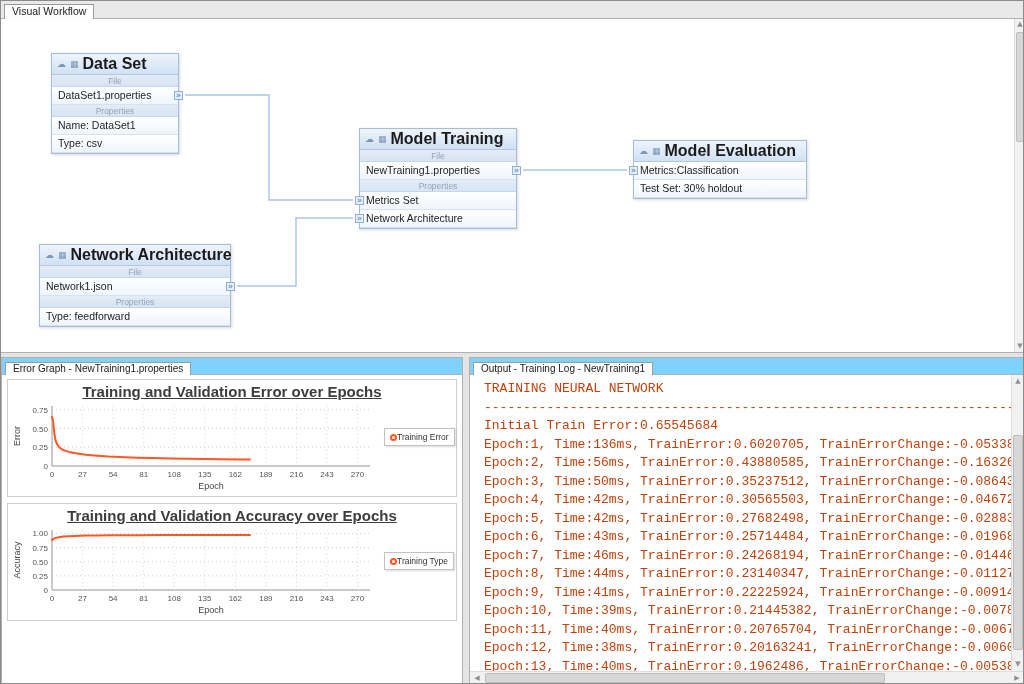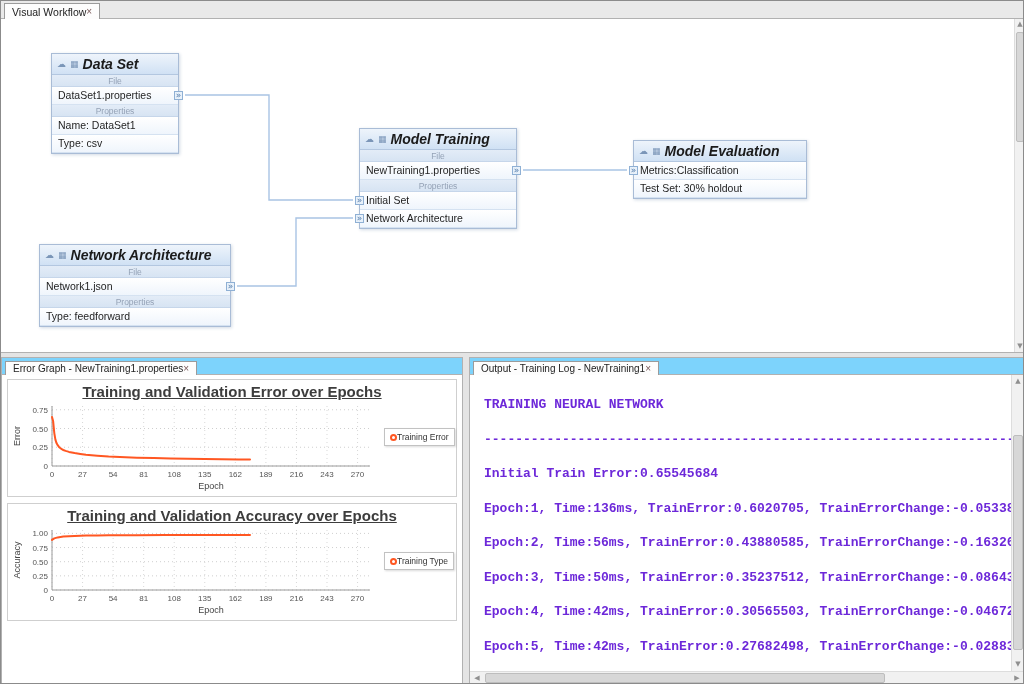--- a/index.html
+++ b/index.html
@@ -2,31 +2,31 @@
 <html><head>
 <meta charset="utf-8">
 <style>
   * { margin:0; padding:0; box-sizing:border-box; }
   body { font-family:"Liberation Sans", sans-serif; background:#d8d8d8; }
   #app { position:relative; width:1024px; height:684px; background:#ececec; border:1px solid #8b8b8b; overflow:hidden; }
 
   
   .tabbar { position:absolute; left:0; right:0; height:18px; background:#e9e9e9; border-bottom:1px solid #b1b1b1; }
   .tab { display:inline-flex; align-items:center; gap:0; height:16px; margin:2px 0 0 3px; padding:0 7px;
-         background:#fdfdfd; border:1px solid #9b9b9b; border-bottom:none; font-size:10.5px; color:#222; cursor:default; }
+         background:#fdfdfd; border:1px solid #9b9b9b; border-bottom:none; font-size:10.5px; color:#222; cursor:default;flex-direction:column; }
   .tab-close { color:#7a5a5a; font-size:10px; line-height:10px; }
 
   
   #canvas { position:absolute; left:0; top:18px; width:1024px; height:334px; background:#ffffff; border-bottom:1px solid #b1b1b1; }
   .wires { position:absolute; left:0; top:0; pointer-events:none; }
 
   .node { position:absolute; background:#fff; border:1px solid #a9bcd6; box-shadow:1px 1px 3px rgba(110,135,170,.3); font-size:10.5px; }
   .node-header { height:21px; display:flex; align-items:center; gap:4px; padding:0 5px;
                  background:linear-gradient(#eef4fb,#d0e1f4); border-bottom:1px solid #b3c7e0; white-space:nowrap; }
-  .node-title { font-weight:bold; font-size:14px; color:#1b1b1b;font-style:italic; }
+  .node-title { font-weight:bold; font-size:16px; color:#1b1b1b; }
   .n-icon { font-family:"DejaVu Sans", sans-serif; font-size:9px; color:#7b96b8; line-height:10px; }
   .band { height:12px; line-height:12px; text-align:center; font-size:8.5px; color:#94a2b6;
           background:linear-gradient(#e3ecf7,#d7e4f3); border-bottom:1px solid #c6d6ea; }
   .nrow { height:18px; line-height:17px; padding:0 6px; background:linear-gradient(#ffffff,#eff5fc);
           border-bottom:1px solid #d5e2f1; color:#1e1e1e; white-space:nowrap; overflow:hidden; }
   .nrow:last-child { border-bottom:none; }
   .conn { position:absolute; width:9px; height:9px; border:1px solid #8fb0d4; background:#e8f1fa; color:#4f78a8;
           font-size:9px; line-height:7px; text-align:center; font-family:"DejaVu Sans", sans-serif; }
 
   
@@ -50,22 +50,22 @@
   .chart-title { text-align:center; padding-top:3px; font-size:15px; font-weight:bold; color:#3d3d3d;text-decoration:underline; }
   .chart-svg { position:absolute; left:0; top:18px; }
   .chart-svg text { font-family:"Liberation Sans", sans-serif; }
   .axis-title { font-size:9px; fill:#444; }
   .legend { position:absolute; left:376px; top:48px; display:flex; align-items:center; padding:3px 5px;
             background:#fff; border:1px solid #c2c2c2; box-shadow:1px 1px 2px rgba(0,0,0,.15); font-size:8.5px; color:#333; white-space:nowrap; }
   .legend-marker { width:7px; height:7px; border:2px solid #ff5722; border-radius:50%; background:#fff; }
 
   
   #log { position:absolute; left:0; top:0; right:13px; bottom:13px; overflow:hidden; background:#fff; padding:5px 0 0 14px; }
-  .log-line { font-family:"Liberation Mono", monospace; font-weight:bold; font-size:13px; line-height:18.5px;
-              white-space:pre; color:#6d28d9;margin-top:16px; }
+  .log-line { font-family:"Liberation Mono", monospace; font-weight:normal; font-size:13px; line-height:18.5px;
+              white-space:pre; color:#c2410c; }
 </style>
 </head>
 <body>
 
 <div id="app">
 
   <div class="tabbar">
     <div class="tab">
       <span>Visual Workflow</span>
       <span class="tab-close">×</span>
@@ -109,21 +109,21 @@
 
     <div class="node" style="left:358px; top:109px; width:158px;">
       <div class="node-header">
         <span class="n-icon">☁</span>
         <span class="n-icon">▦</span>
         <span class="node-title">Model Training</span>
       </div>
       <div class="band">File</div>
       <div class="nrow">NewTraining1.properties</div>
       <div class="band">Properties</div>
-      <div class="nrow">Initial Set</div>
+      <div class="nrow">Metrics Set</div>
       <div class="nrow">Network Architecture</div>
       <div class="conn" style="top:37px; right:-5px;">»</div>
       <div class="conn" style="top:67px; left:-5px;">»</div>
       <div class="conn" style="top:85px; left:-5px;">»</div>
     </div>
 
     <div class="node" style="left:632px; top:121px; width:174px;">
       <div class="node-header">
         <span class="n-icon">☁</span>
         <span class="n-icon">▦</span>

